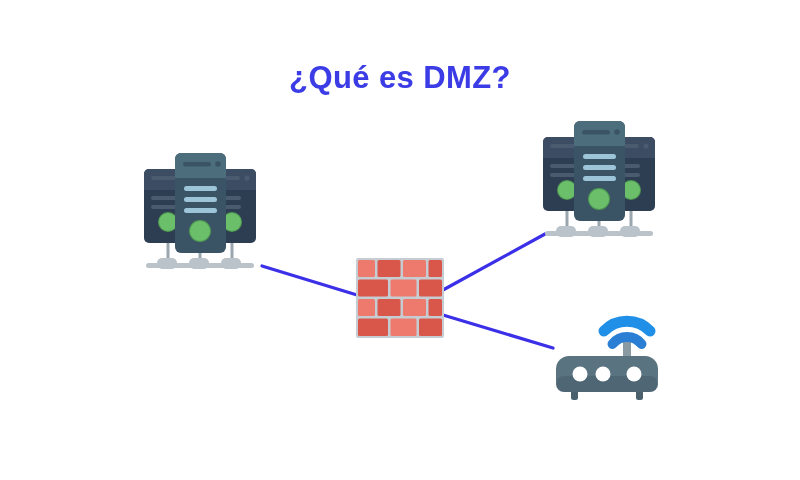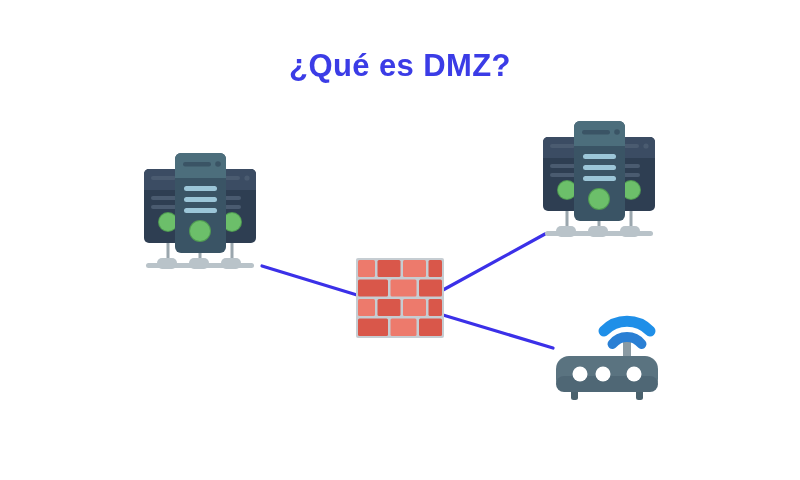--- a/index.html
+++ b/index.html
@@ -15,21 +15,21 @@
   }
   #canvas {
     position: relative;
     width: 800px;
     height: 480px;
     background: #ffffff;
   }
   #title {
     position: absolute;
     left: 0;
-    top: 48px;
+    top: 60px;
     width: 800px;
     text-align: center;
     font-family: "Liberation Sans", sans-serif;
     font-size: 31px;
     font-weight: bold;
     letter-spacing: 0.4px;
     color: #3b3ce6;
     user-select: none;
   }
   .diagram-svg {

